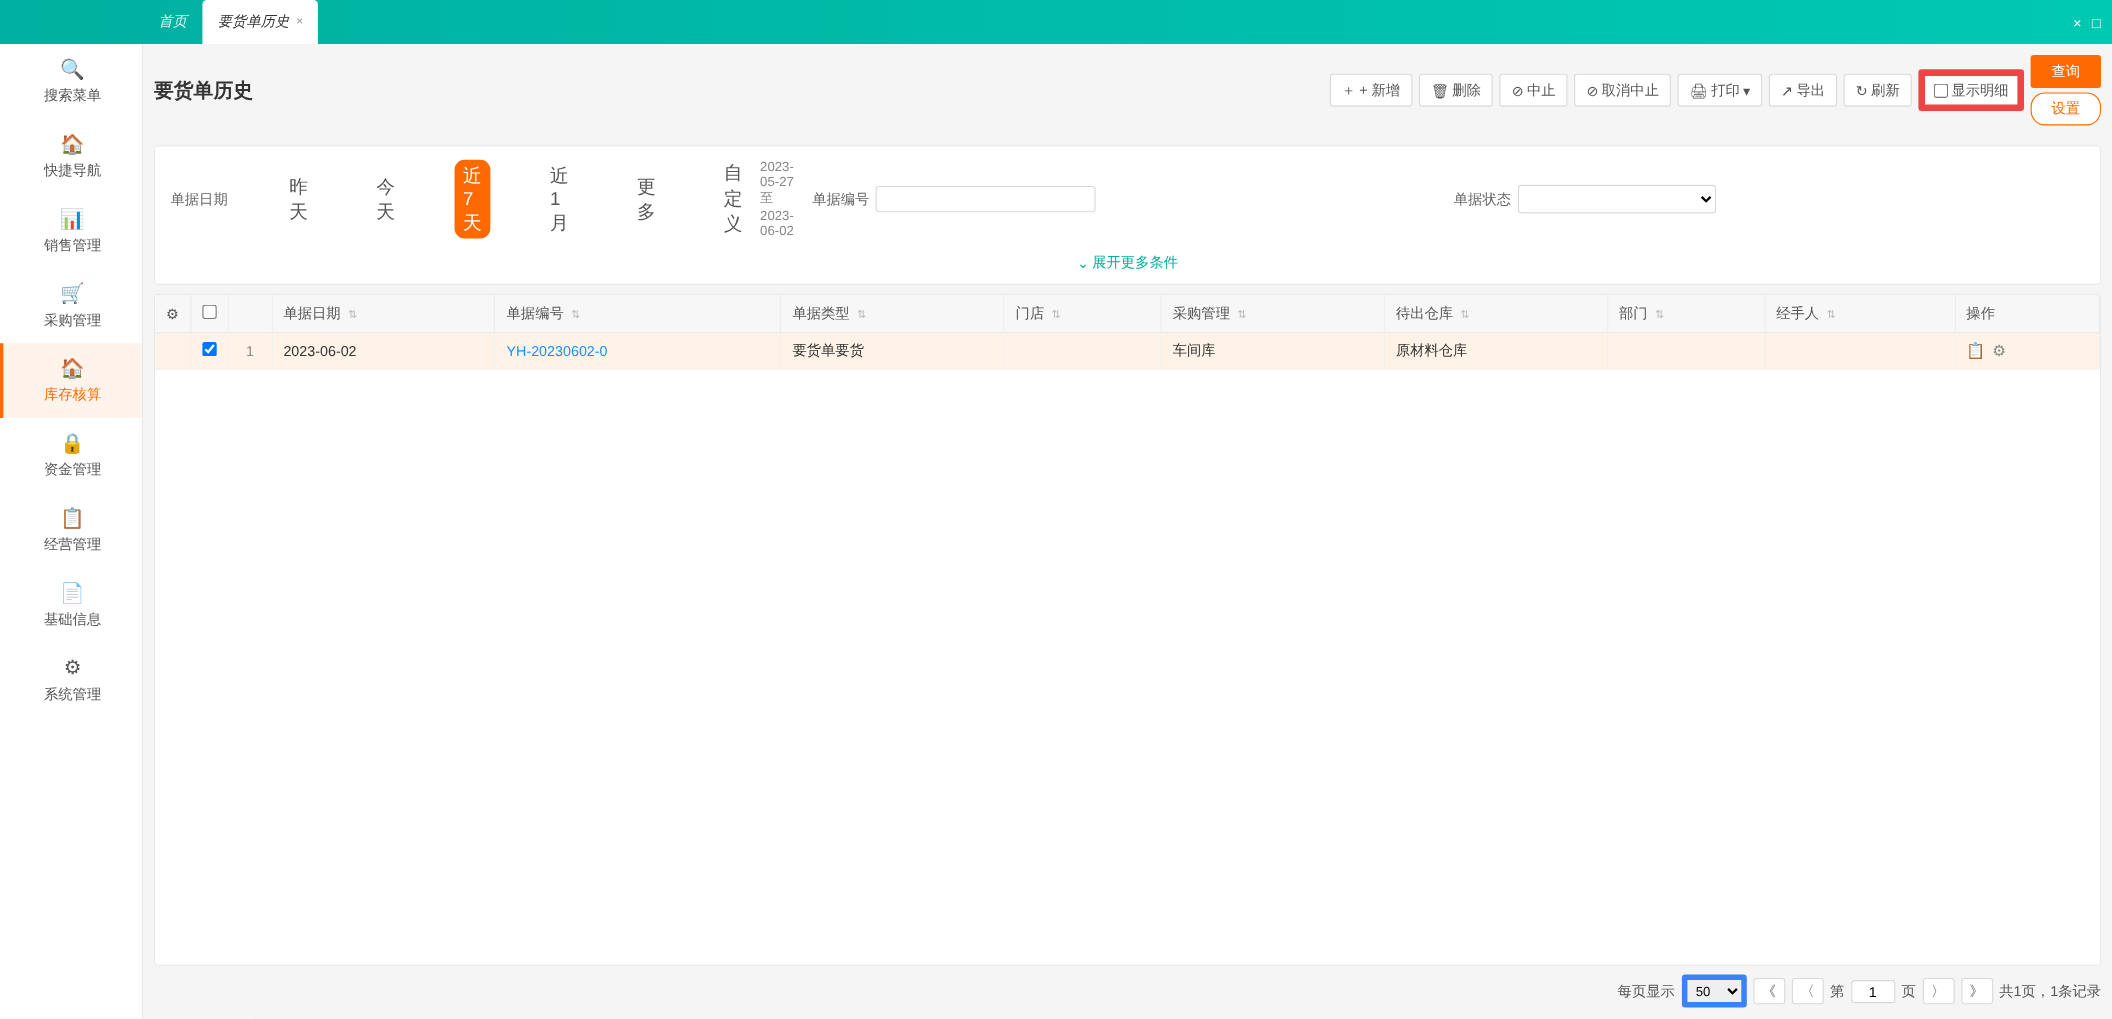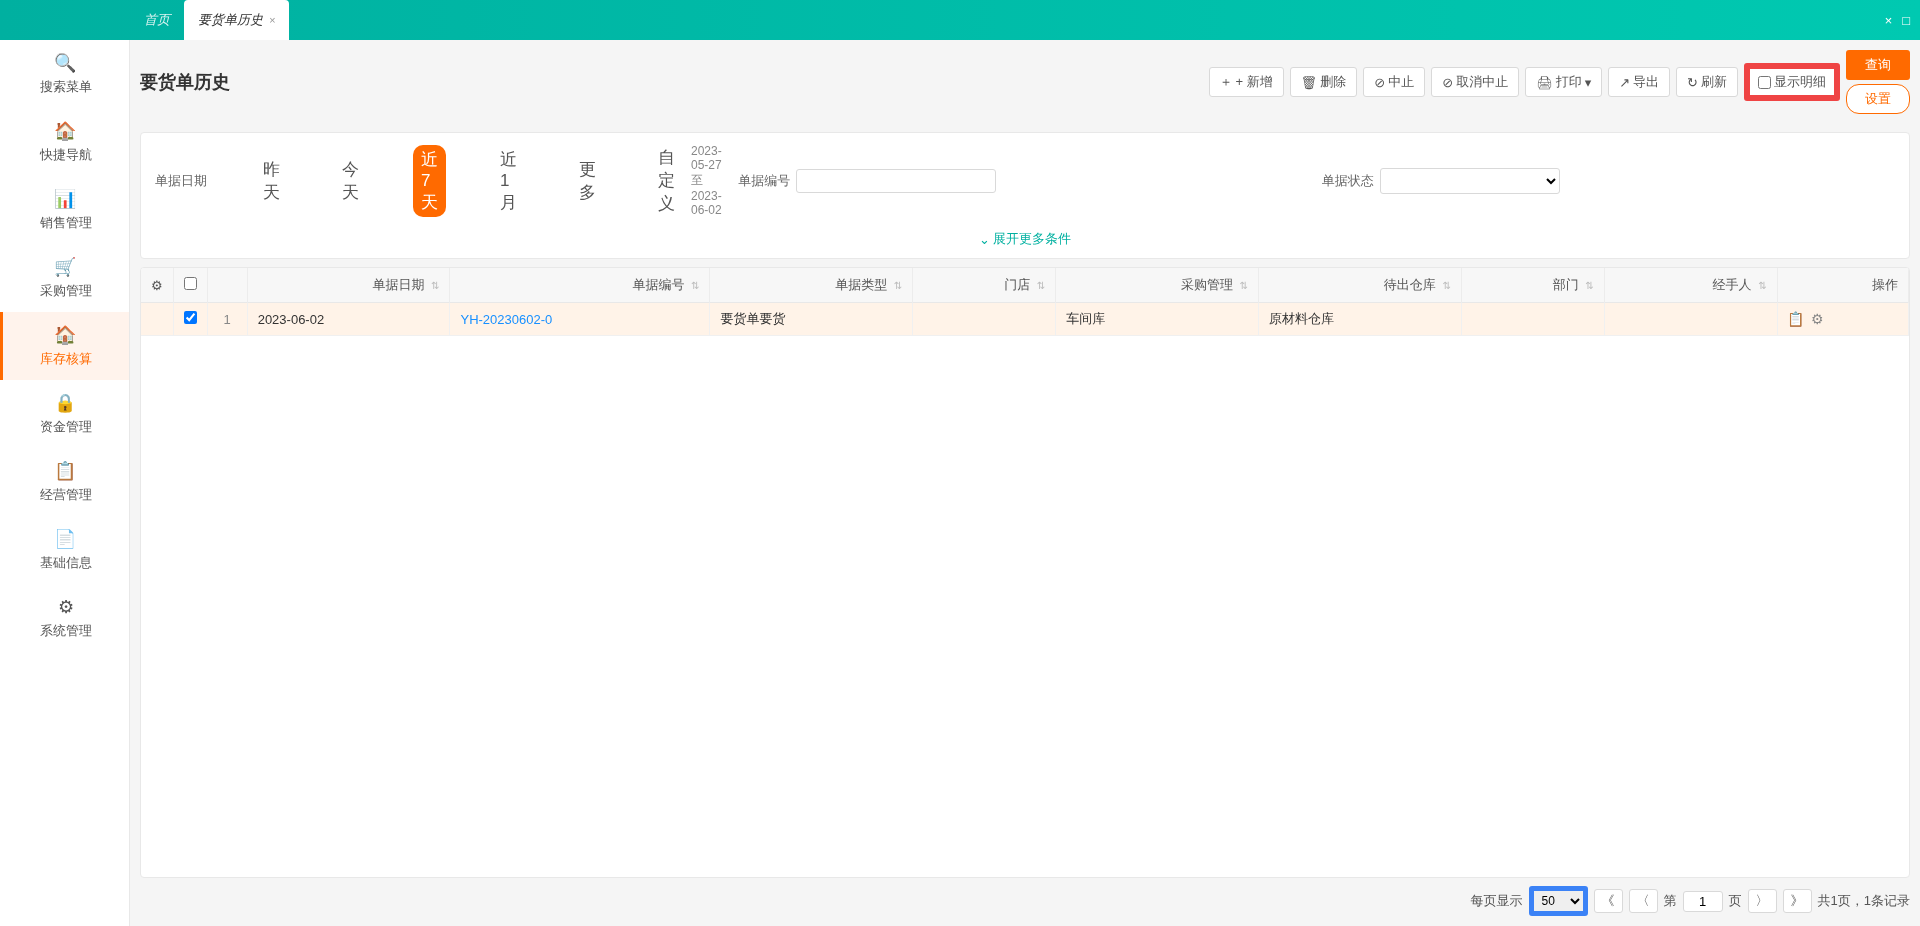--- a/index.html
+++ b/index.html
@@ -192,21 +192,21 @@
       width: 100%;
       border-collapse: collapse;
       font-size: 12px;
     }
     thead tr {
       background: #f7f7f7;
       border-bottom: 1px solid #e8e8e8;
     }
     th {
       padding: 8px 10px;
-      text-align: right;
+      text-align: left;
       color: #555;
       font-weight: normal;
       border-right: 1px solid #ececec;
       white-space: nowrap;
     }
     th .sort-icon { color: #bbb; margin-left: 3px; font-size: 10px; }
     tbody tr { border-bottom: 1px solid #f0f0f0; }
     tbody tr.selected { background: #fff3e8; }
     td {
       padding: 7px 10px;

